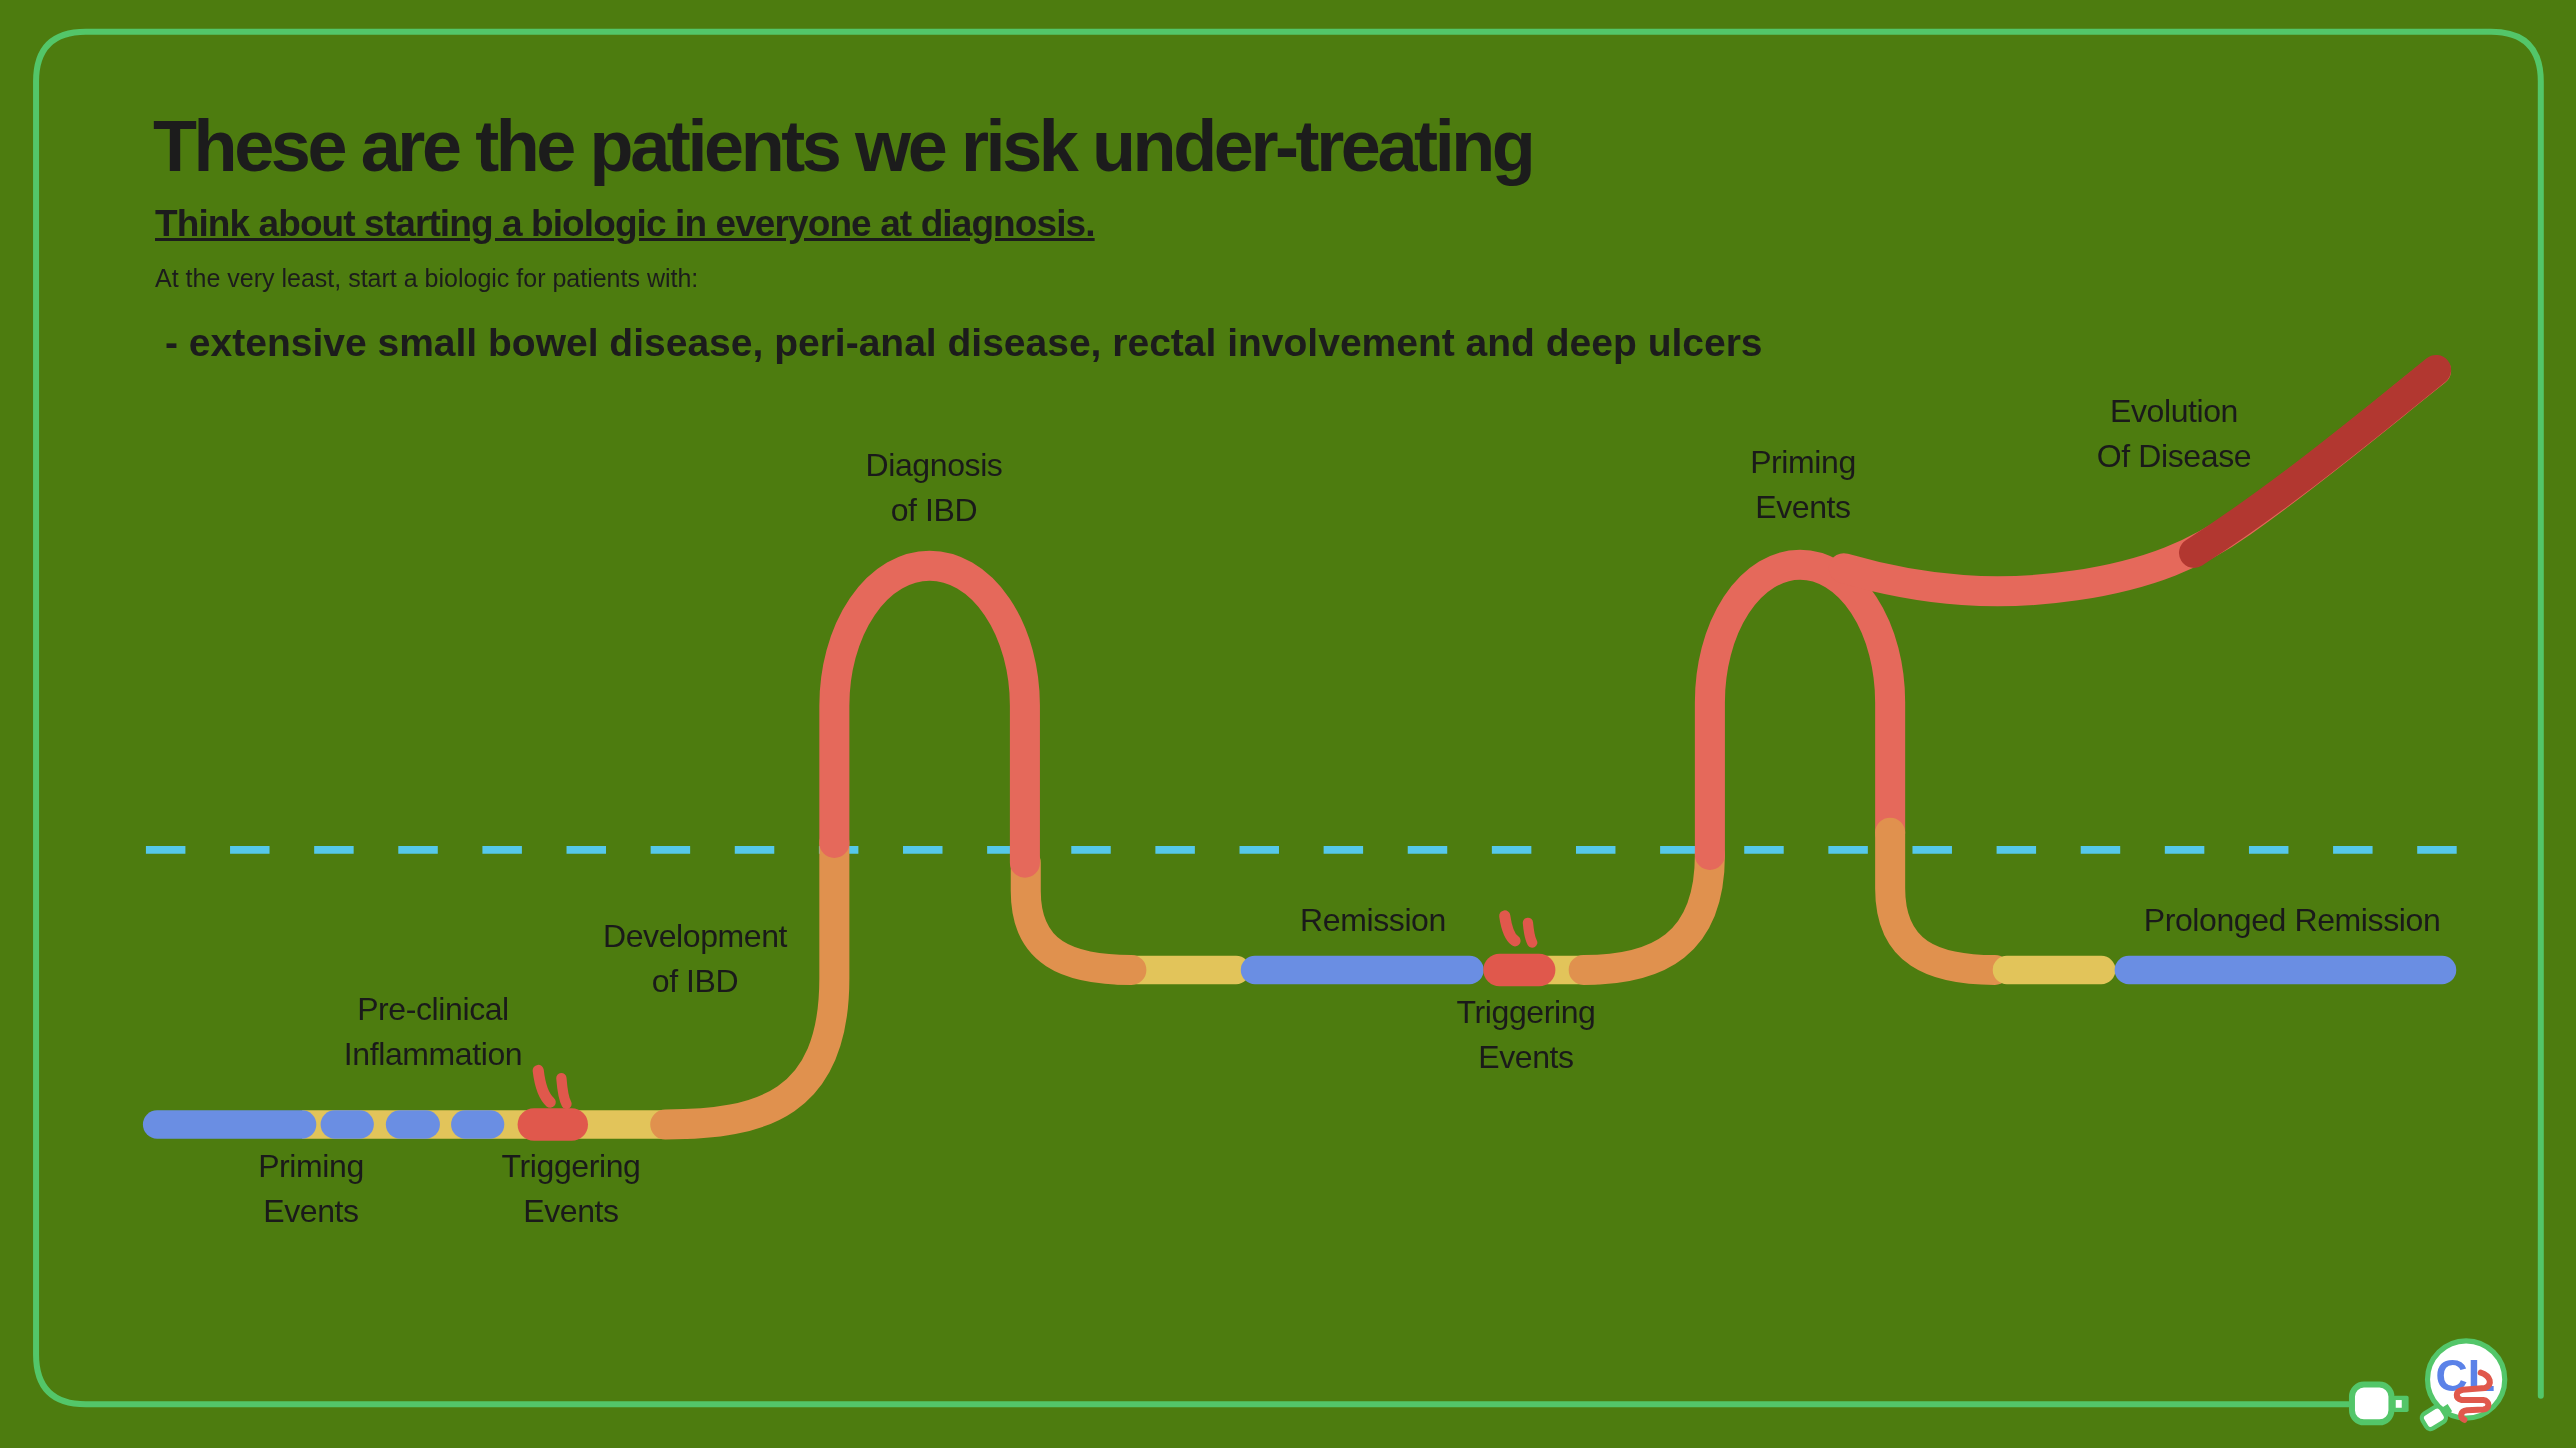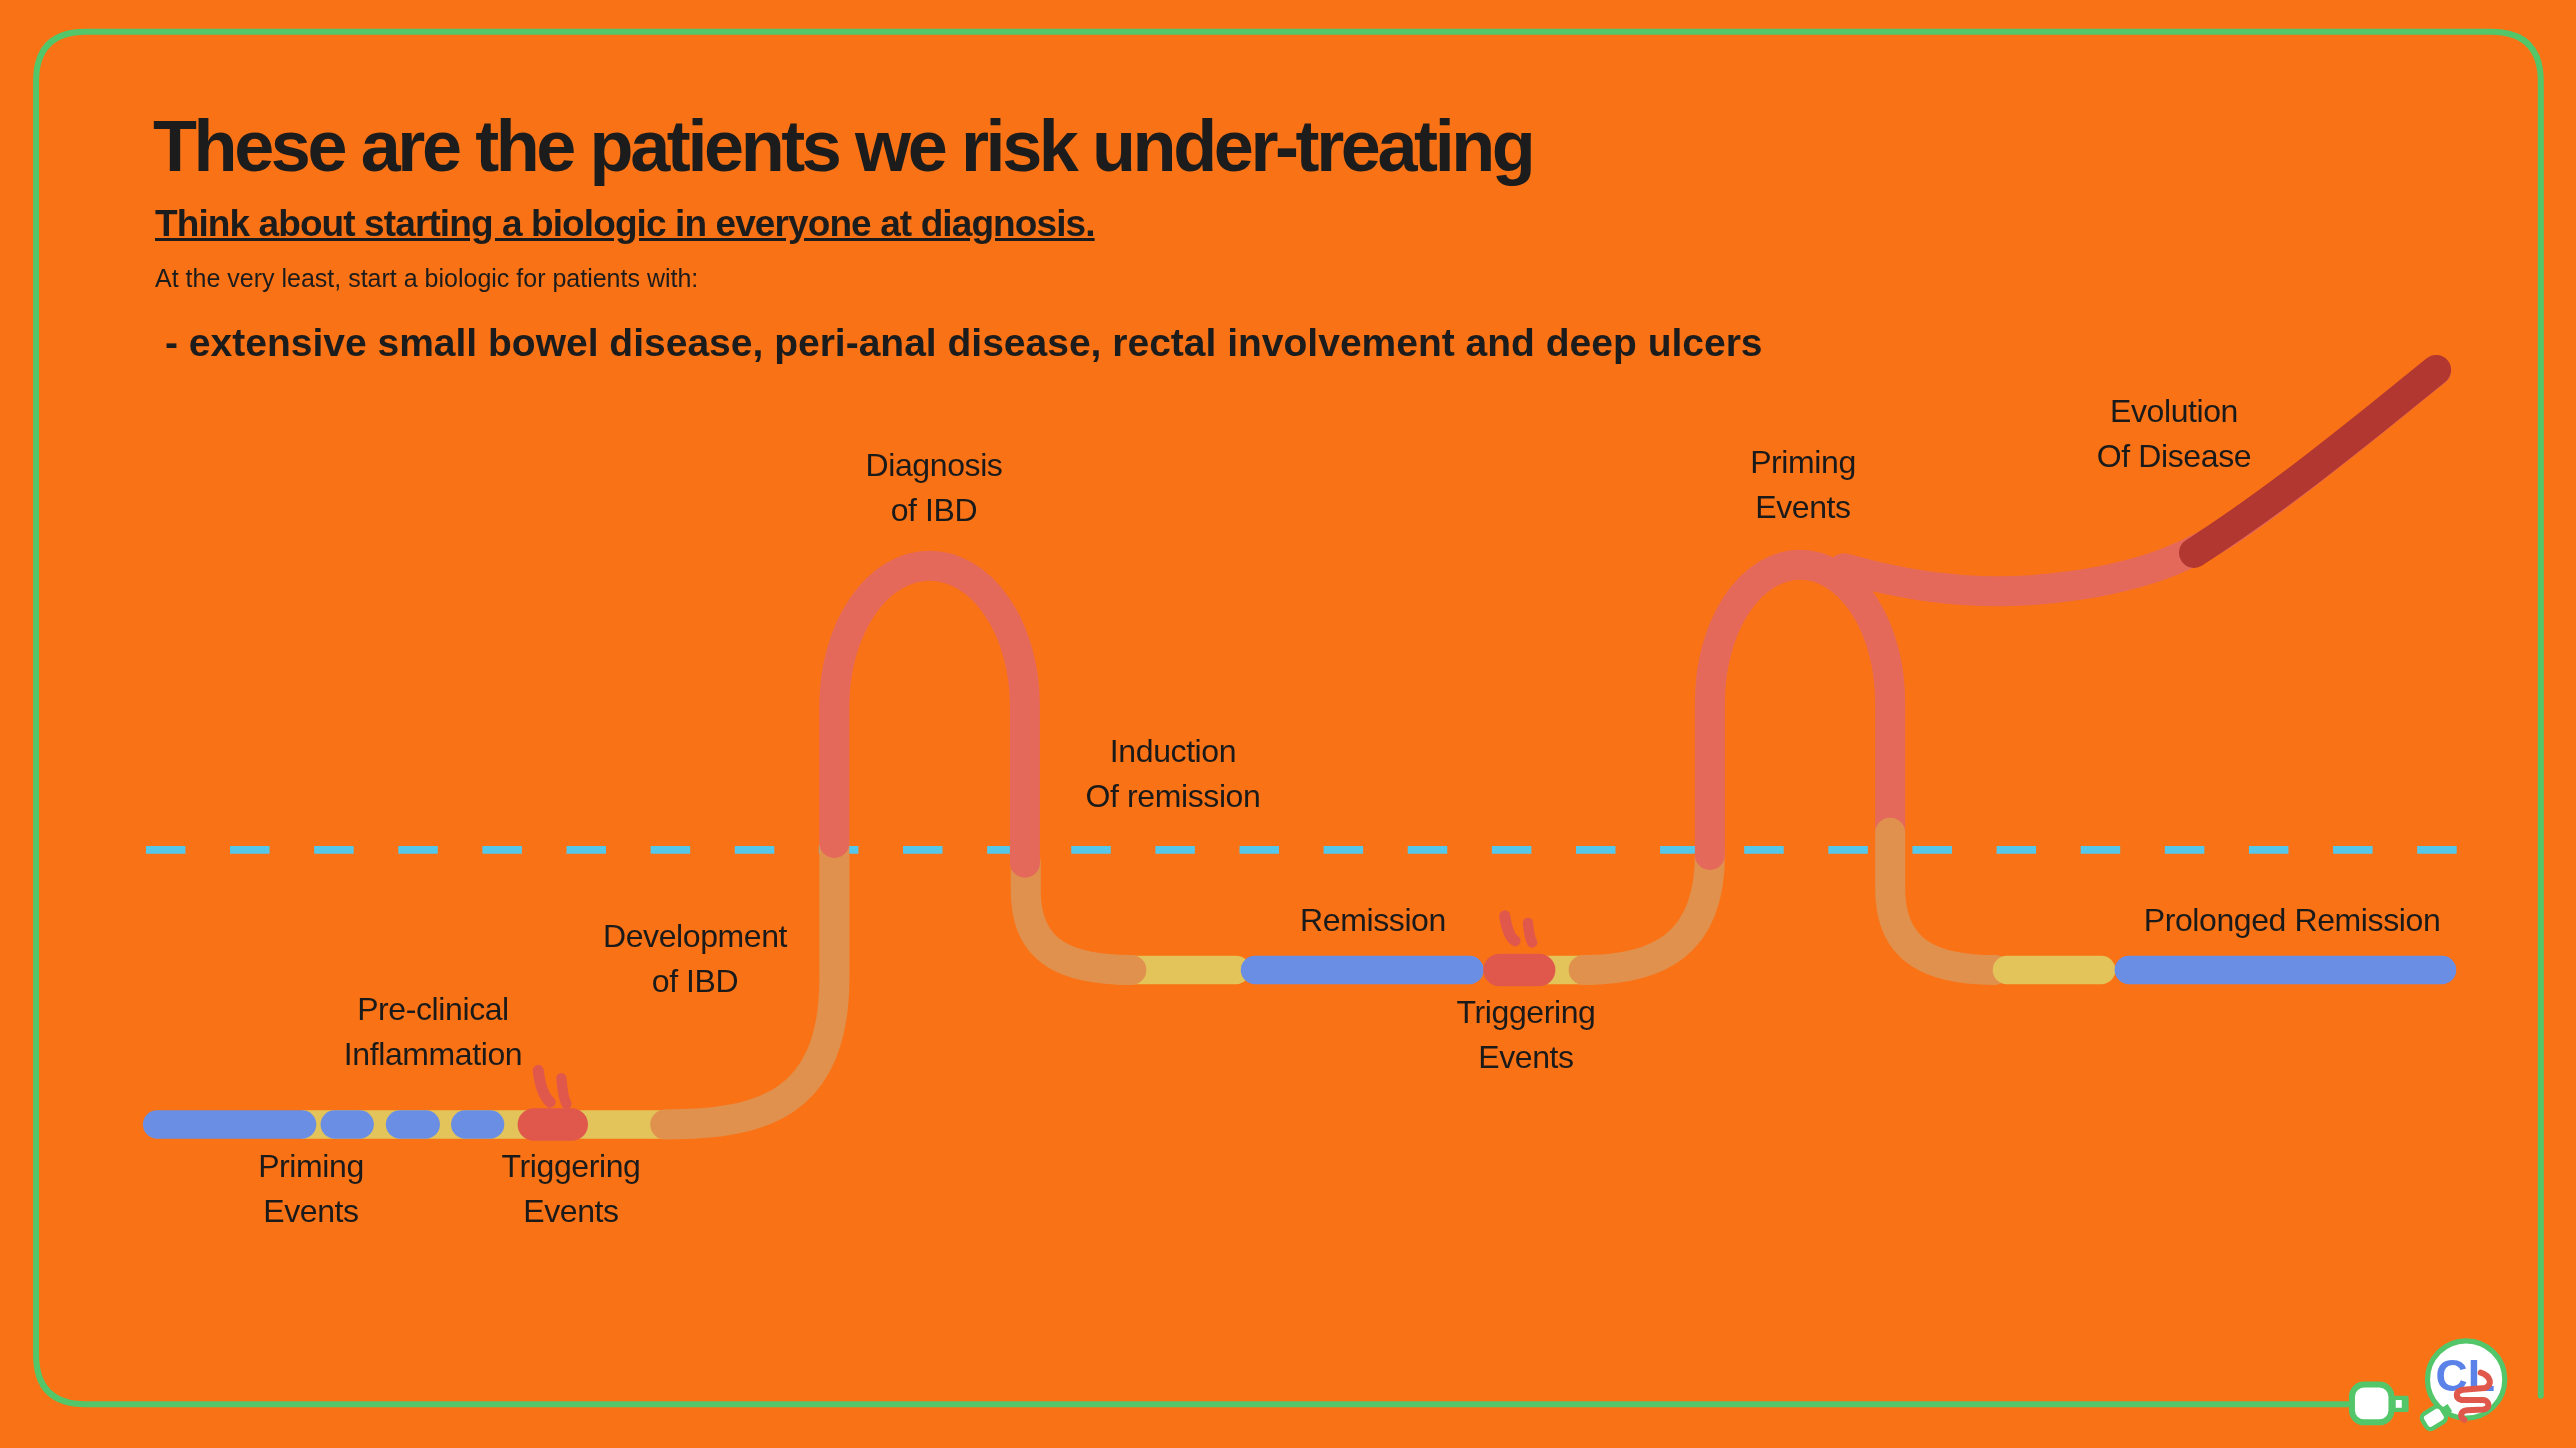--- a/index.html
+++ b/index.html
@@ -1,19 +1,19 @@
 <!DOCTYPE html>
 <html style="font-size:13.7px"><head>
 <meta charset="utf-8">
 <style>
   html,body{margin:0;padding:0;background:#ffffff;}
   .slide{
     position:relative;
     width:2576px;height:1449px;
-    background:#f97316;
+    background:#4d7c0f;
     overflow:hidden;
     font-family:"Liberation Sans", sans-serif;
     color:#1c1c1c;
   }
   .title{
     position:absolute;left:153px;top:105px;
     font-size:72px;font-weight:700;letter-spacing:-3.4px;
     white-space:nowrap;
   }
   .subtitle-bold{
@@ -133,24 +133,20 @@
   <div class="lbl" style="left:695px;top:914px">
     <div>Development</div>
     <div>of IBD</div>
   </div>
 
   <div class="lbl" style="left:934px;top:443px">
     <div>Diagnosis</div>
     <div>of IBD</div>
   </div>
 
-  <div class="lbl" style="left:1173px;top:729px">
-    <div>Induction</div>
-    <div>Of remission</div>
-  </div>
 
   <div class="lbl" style="left:1373px;top:898px">
     <div>Remission</div>
   </div>
 
   <div class="lbl" style="left:1526px;top:990px">
     <div>Triggering</div>
     <div>Events</div>
   </div>
 

